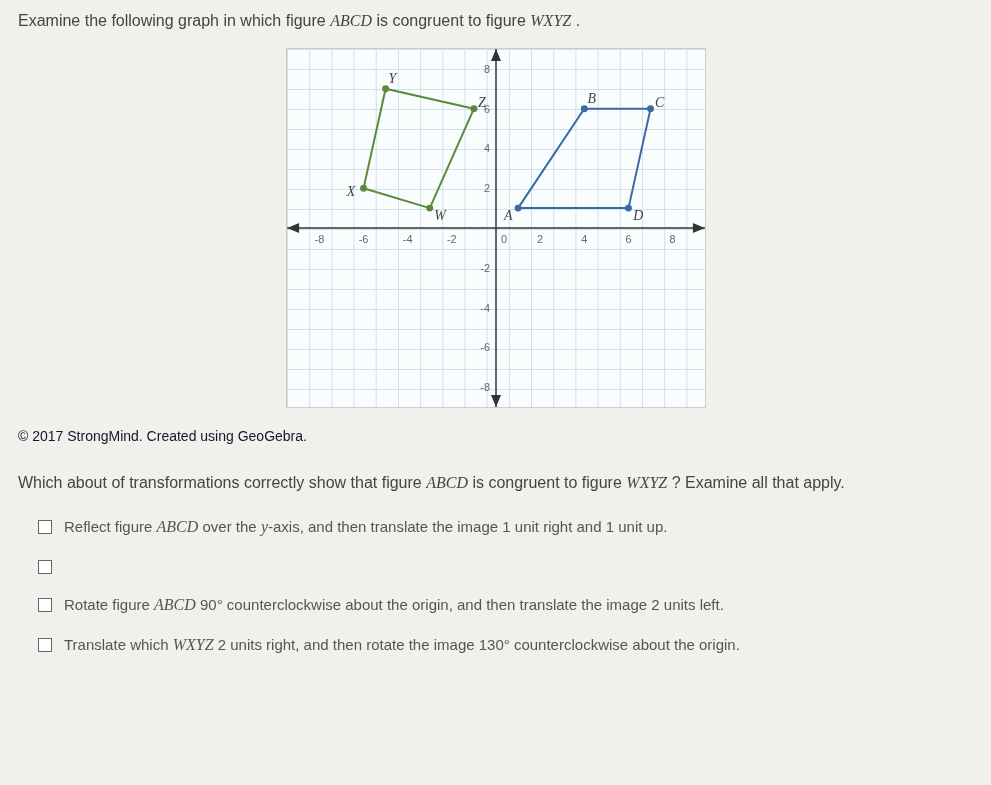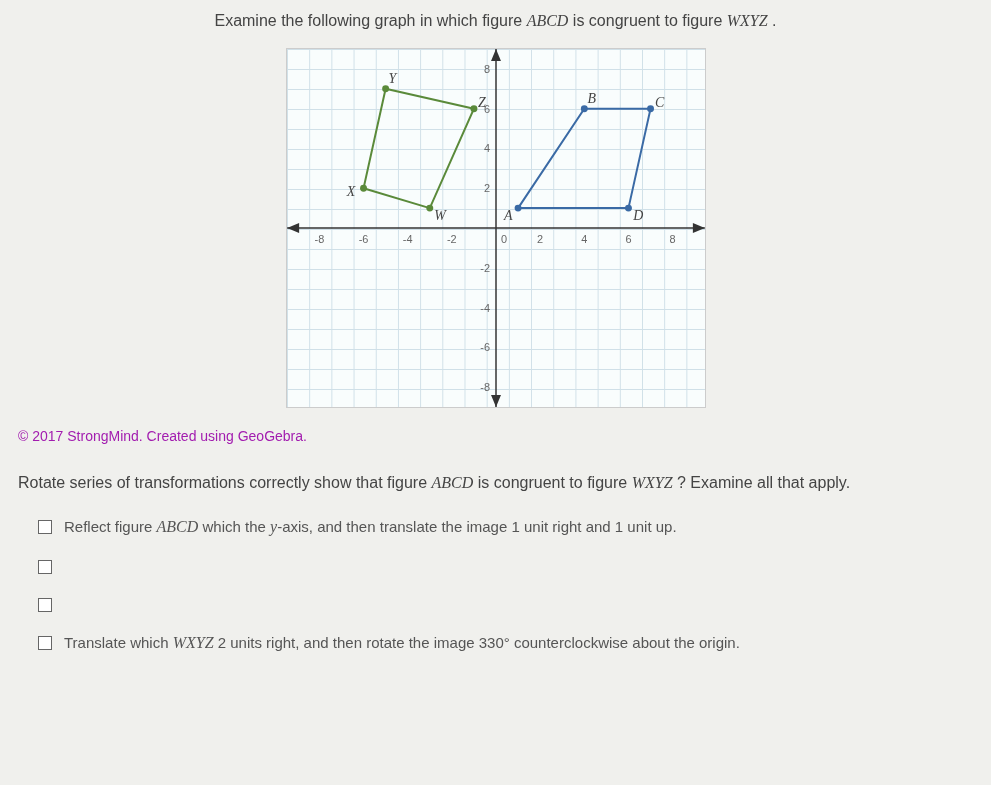--- a/index.html
+++ b/index.html
@@ -11,21 +11,20 @@
       color: #333;
       overflow: hidden;
     }
     .container {
       padding: 12px 18px;
     }
     .question-line {
       font-size: 16px;
       color: #444;
       margin-bottom: 18px;
-      text-align: center;
     }
     .math-var {
       font-style: italic;
       font-family: 'Times New Roman', serif;
     }
     .graph-wrap {
       display: flex;
       justify-content: center;
       margin: 10px 0 20px 0;
     }
@@ -40,21 +39,21 @@
       position: relative;
       border: 1px solid #ccc;
     }
     .graph-svg {
       position: absolute;
       top: 0; left: 0;
       width: 100%; height: 100%;
     }
     .copyright {
       font-size: 14px;
-      color: #a21caf;
+      color: #0f172a;
       margin: 20px 0 30px 0;
     }
     .sub-question {
       font-size: 16px;
       color: #444;
       margin-bottom: 26px;
     }
     .options {
       padding-left: 20px;
     }
@@ -160,37 +159,38 @@
           <text x="370" y="58">C</text>
           <text x="348" y="172">D</text>
         </g>
       </svg>
     </div>
   </div>
 
   <div class="copyright">© 2017 StrongMind. Created using GeoGebra.</div>
 
   <div class="sub-question">
-    <span>Rotate series of transformations correctly show that figure </span>
+    <span>Which about of transformations correctly show that figure </span>
     <span class="math-var">ABCD</span>
     <span> is congruent to figure </span>
     <span class="math-var">WXYZ</span>
     <span>? Examine all that apply.</span>
   </div>
 
   <div class="options">
     <div class="option-row">
       <div class="checkbox"></div>
-      <div class="option-text"><span>Reflect figure </span><span class="math-var">ABCD</span><span> which the </span><span class="math-var">y</span><span>-axis, and then translate the image 1 unit right and 1 unit up.</span></div>
+      <div class="option-text"><span>Reflect figure </span><span class="math-var">ABCD</span><span> over the </span><span class="math-var">y</span><span>-axis, and then translate the image 1 unit right and 1 unit up.</span></div>
     </div>
     <div class="option-row">
       <div class="checkbox"></div>
     </div>
     <div class="option-row">
       <div class="checkbox"></div>
+      <div class="option-text"><span>Rotate figure </span><span class="math-var">ABCD</span><span> 90° counterclockwise about the origin, and then translate the image 2 units left.</span></div>
     </div>
     <div class="option-row">
       <div class="checkbox"></div>
-      <div class="option-text"><span>Translate which </span><span class="math-var">WXYZ</span><span> 2 units right, and then rotate the image 330° counterclockwise about the origin.</span></div>
+      <div class="option-text"><span>Translate which </span><span class="math-var">WXYZ</span><span> 2 units right, and then rotate the image 130° counterclockwise about the origin.</span></div>
     </div>
   </div>
 
 </div>
 
 </body></html>

